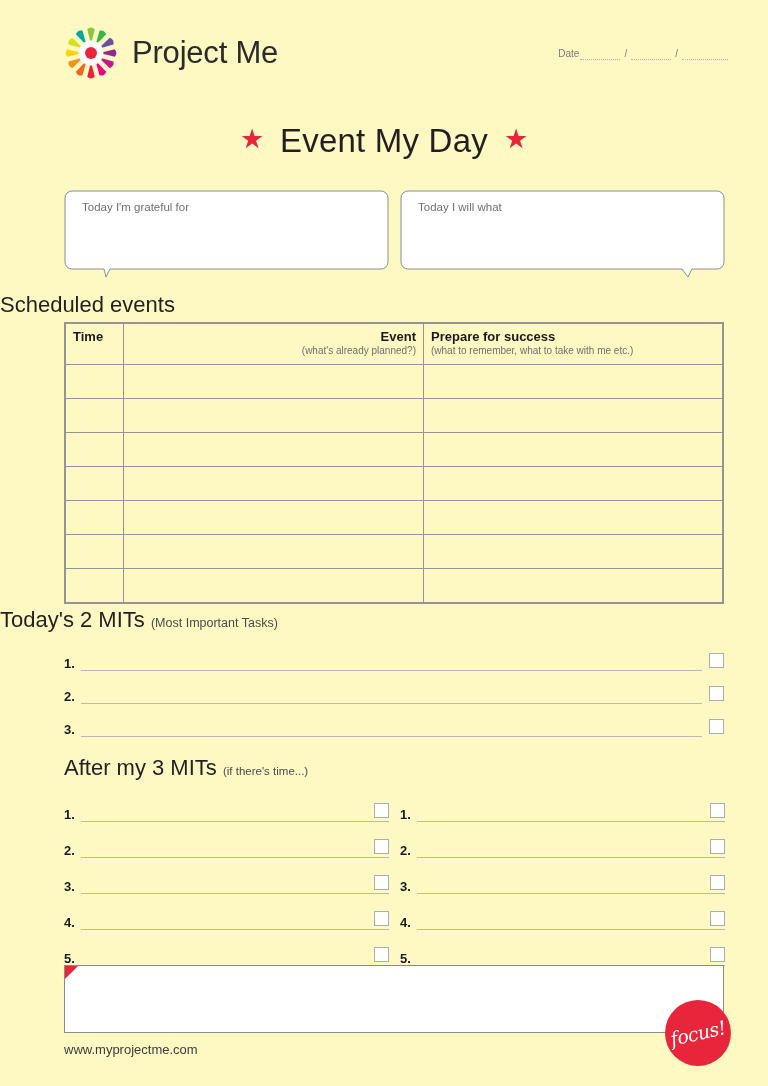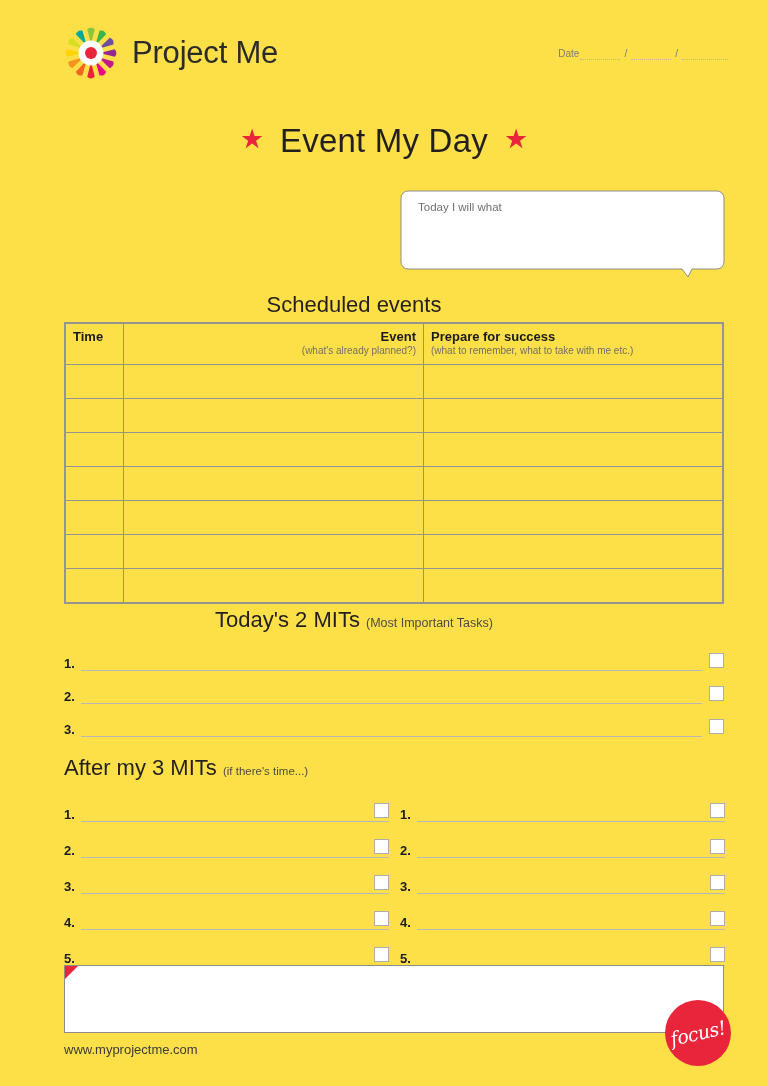--- a/index.html
+++ b/index.html
@@ -8,21 +8,21 @@
     height: 1086px;
     background: #ffffff;
     font-family: "Liberation Sans", sans-serif;
     color: #231f20;
     overflow: hidden;
   }
   .page {
     position: relative;
     width: 768px;
     height: 1086px;
-    background: #fde047;
+    background: #fef9c3;
   }
 
   
   .header {
     position: absolute;
     left: 64px; top: 26px;
     width: 664px; height: 72px;
   }
   .brand {
     position: absolute;
@@ -95,21 +95,21 @@
     font-size: 11.5px;
     color: #6f6f6f;
   }
   #bubble-left  { left: 64px;  width: 325px; }
   #bubble-right { left: 400px; width: 325px; }
 
   
   .section-heading {
     position: absolute;
     width: 708px;
-    text-align: center;
+    text-align: left;
     font-size: 22px;
     font-weight: 400;
     color: #231f20;
   }
   #sched-heading { top: 292px; }
 
   .table {
     position: absolute;
     left: 64px; top: 322px;
     width: 660px;
@@ -302,20 +302,26 @@
       <span class="dotline dl3"></span>
     </div>
   </div>
 
   <div class="title-row">
     <span class="star">★</span>
     <span class="title-text">Event My Day</span>
     <span class="star">★</span>
   </div>
 
+  <div class="bubble" id="bubble-left">
+    <svg width="325" height="88" viewBox="0 0 325 88">
+      <path d="M8,1 H317 A7,7 0 0 1 324,8 V72 A7,7 0 0 1 317,79 H46 L42,87 L40,79 H8 A7,7 0 0 1 1,72 V8 A7,7 0 0 1 8,1 Z" fill="#ffffff" stroke="#8d8d8d" stroke-width="1"></path>
+    </svg>
+    <div class="bubble-label">Today I'm grateful for</div>
+  </div>
 
   <div class="bubble" id="bubble-right">
     <svg width="325" height="88" viewBox="0 0 325 88">
       <path d="M8,1 H317 A7,7 0 0 1 324,8 V72 A7,7 0 0 1 317,79 H292 L288,87 L282,79 H8 A7,7 0 0 1 1,72 V8 A7,7 0 0 1 8,1 Z" fill="#ffffff" stroke="#8d8d8d" stroke-width="1"></path>
     </svg>
     <div class="bubble-label">Today I will what</div>
   </div>
 
   <div class="section-heading" id="sched-heading">Scheduled events</div>
 

